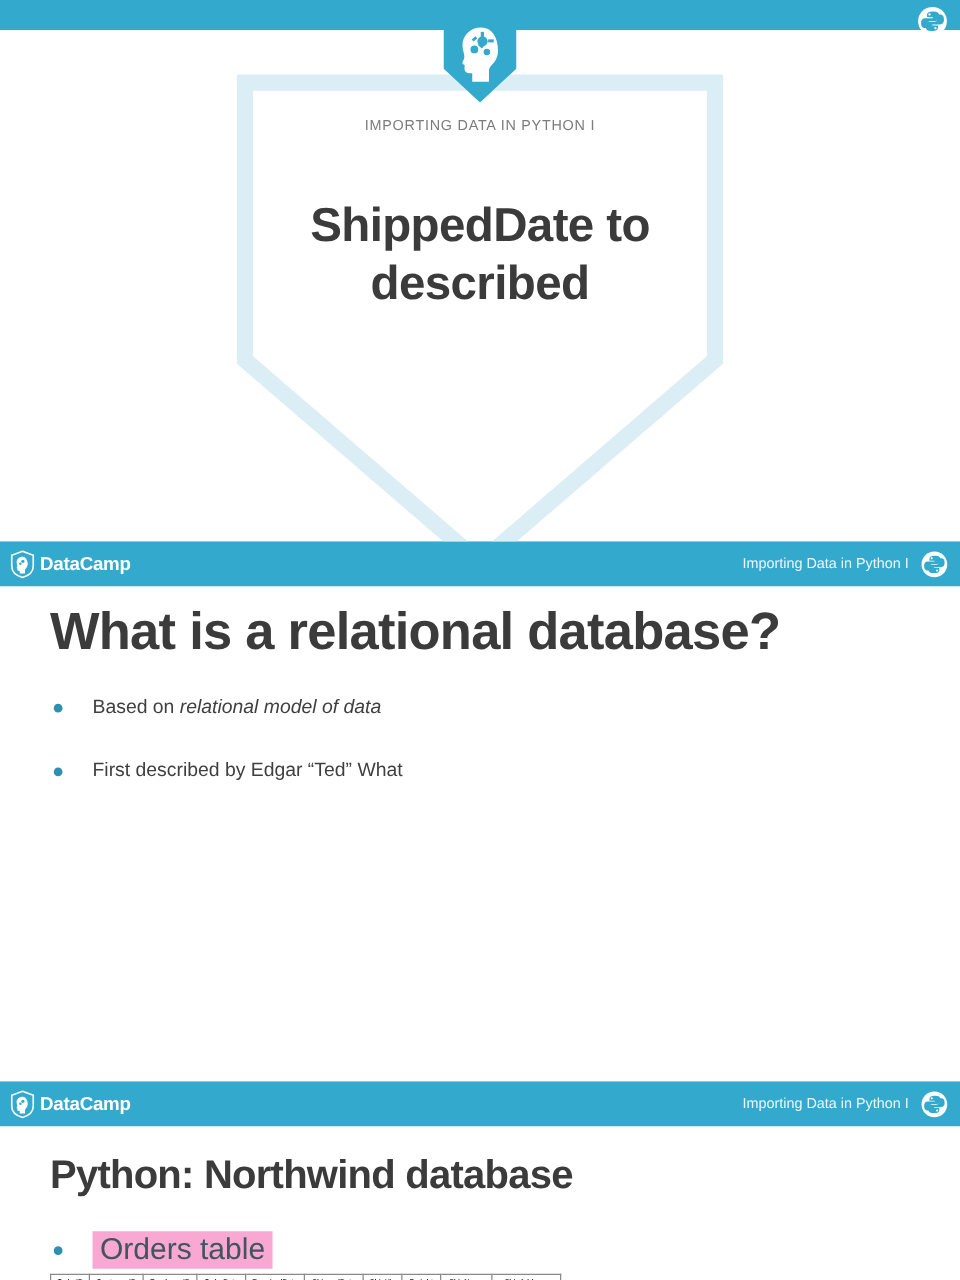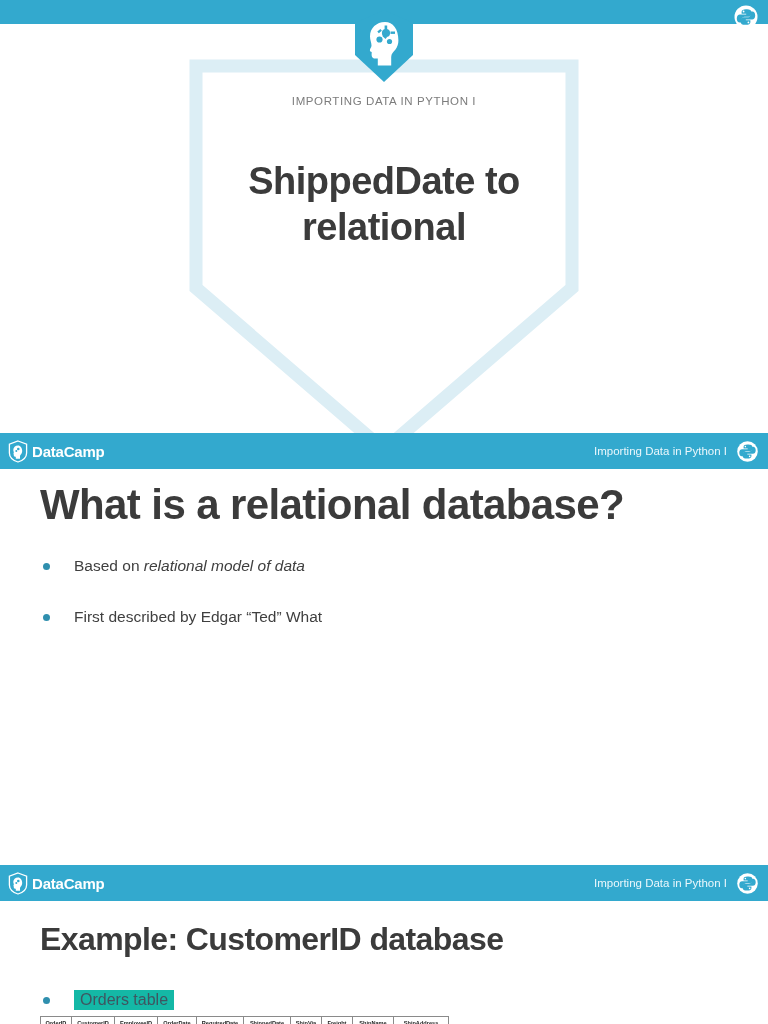--- a/index.html
+++ b/index.html
@@ -145,23 +145,23 @@
   }
   ul.bullets li .dot {
     position: absolute;
     left: 3px; top: 7px;
     width: 7px; height: 7px;
     border-radius: 50%;
     background: #2f8fae;
   }
   .em-italic { font-style: italic; }
   .hl {
-    background: #14b8a6;
+    background: #f9a8d4;
     padding: 1px 6px 2px 6px;
-    font-size: 16px;
+    font-size: 24px;
     color: #3f5560;
   }
 
   
   .orders-table-wrap {
     margin: 6px 0 0 0;
     padding-left: 0;
   }
   table.orders {
     border-collapse: collapse;
@@ -216,21 +216,21 @@
     <g fill="#33a9ce">
       <path d="M14 6.2c-2.6 0-4.4.9-4.4 2.6v1.9h4.6v.8H7.9c-1.7 0-3.1 1.2-3.1 3.9s1.2 4 2.9 4h1.6v-2.3c0-1.9 1.5-3.4 3.4-3.4h3.9c1.5 0 2.7-1.2 2.7-2.7V8.8c0-1.6-1.6-2.6-4.3-2.6zm-2.4 1.4c.5 0 .9.4.9.9s-.4.9-.9.9-.9-.4-.9-.9.4-.9.9-.9z"></path>
       <path d="M14 21.8c2.6 0 4.4-.9 4.4-2.6v-1.9h-4.6v-.8h6.3c1.7 0 3.1-1.2 3.1-3.9s-1.2-4-2.9-4h-1.6v2.3c0 1.9-1.5 3.4-3.4 3.4h-3.9c-1.5 0-2.7 1.2-2.7 2.7v2.2c0 1.6 1.6 2.6 4.3 2.6zm2.4-1.4c-.5 0-.9-.4-.9-.9s.4-.9.9-.9.9.4.9.9-.4.9-.9.9z"></path>
     </g>
   </svg>
 
   <div class="kicker">IMPORTING DATA IN PYTHON I</div>
 
   <div class="big-title">
     <div>ShippedDate to</div>
-    <div>relational</div>
+    <div>described</div>
   </div>
 </section>
 
 <section class="slide slide2" style="height:432px;">
   <div class="dc-header">
     <div class="dc-brand">
       <svg class="dc-shield" viewBox="0 0 20 23">
         <path d="M10 1 L18.6 4.2 L18.6 13 C18.6 17.6 14.6 20.6 10 22 C5.4 20.6 1.4 17.6 1.4 13 L1.4 4.2 Z" fill="none" stroke="#ffffff" stroke-width="1.3"></path>
         <path d="M10 5.4c-2.7 0-4.7 1.9-4.7 4.4 0 1.3.5 2 .5 2.9 0 .6-.5 1-.5 1.4 0 .3.3.5.6.5l-.1 1c0 .8.5 1.1 1.3 1.1h.7v2.1h4.2v-2.6c0-1 .7-1.4 1.3-2.3.6-.8.9-1.8.9-2.8 0-3-1.7-5.7-4.2-5.7z" fill="#ffffff"></path>
         <circle cx="10.3" cy="9" r="1.3" fill="#33a9ce"></circle>
@@ -282,21 +282,21 @@
         <circle cx="14" cy="14" r="11.5" fill="#ffffff"></circle>
         <g fill="#33a9ce">
           <path d="M14 6.2c-2.6 0-4.4.9-4.4 2.6v1.9h4.6v.8H7.9c-1.7 0-3.1 1.2-3.1 3.9s1.2 4 2.9 4h1.6v-2.3c0-1.9 1.5-3.4 3.4-3.4h3.9c1.5 0 2.7-1.2 2.7-2.7V8.8c0-1.6-1.6-2.6-4.3-2.6zm-2.4 1.4c.5 0 .9.4.9.9s-.4.9-.9.9-.9-.4-.9-.9.4-.9.9-.9z"></path>
           <path d="M14 21.8c2.6 0 4.4-.9 4.4-2.6v-1.9h-4.6v-.8h6.3c1.7 0 3.1-1.2 3.1-3.9s-1.2-4-2.9-4h-1.6v2.3c0 1.9-1.5 3.4-3.4 3.4h-3.9c-1.5 0-2.7 1.2-2.7 2.7v2.2c0 1.6 1.6 2.6 4.3 2.6zm2.4-1.4c-.5 0-.9-.4-.9-.9s.4-.9.9-.9.9.4.9.9-.4.9-.9.9z"></path>
         </g>
       </svg>
     </div>
   </div>
 
   <div class="slide-body">
-    <h2 class="slide-heading">Example: CustomerID database</h2>
+    <h2 class="slide-heading">Python: Northwind database</h2>
     <ul class="bullets">
       <li>
         <span class="dot"></span>
         <span class="hl">Orders table</span>
       </li>
     </ul>
     <div class="orders-table-wrap">
       <table class="orders">
         <thead>
           <tr id="orders-head-row">

